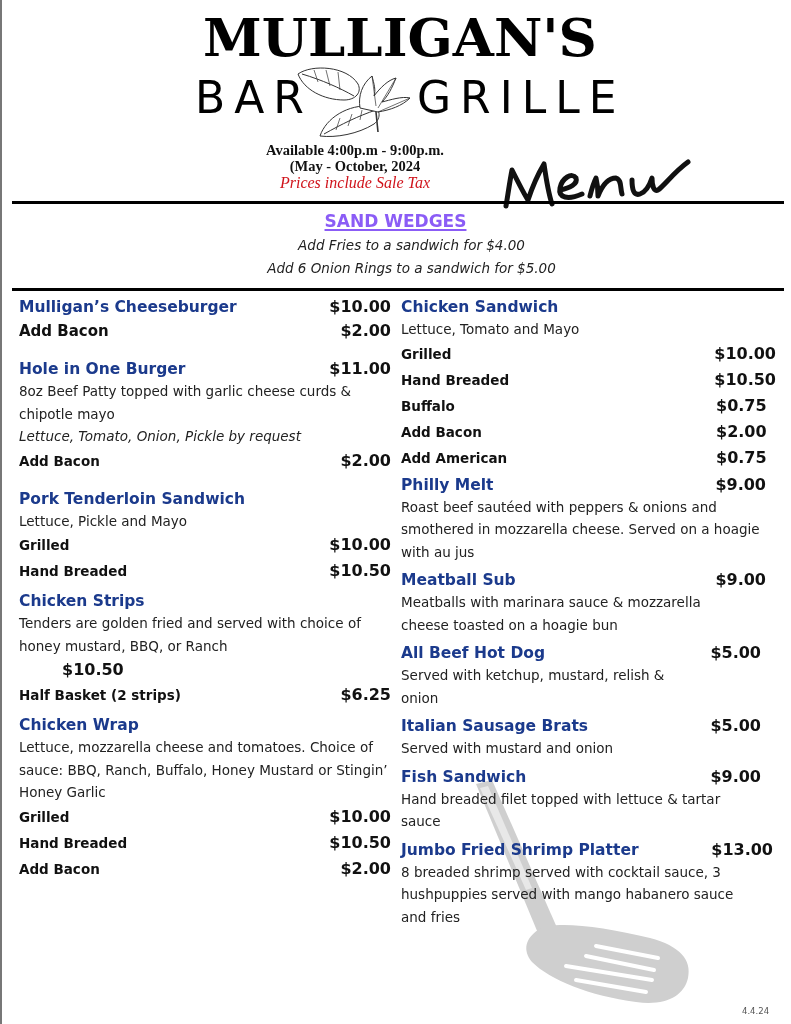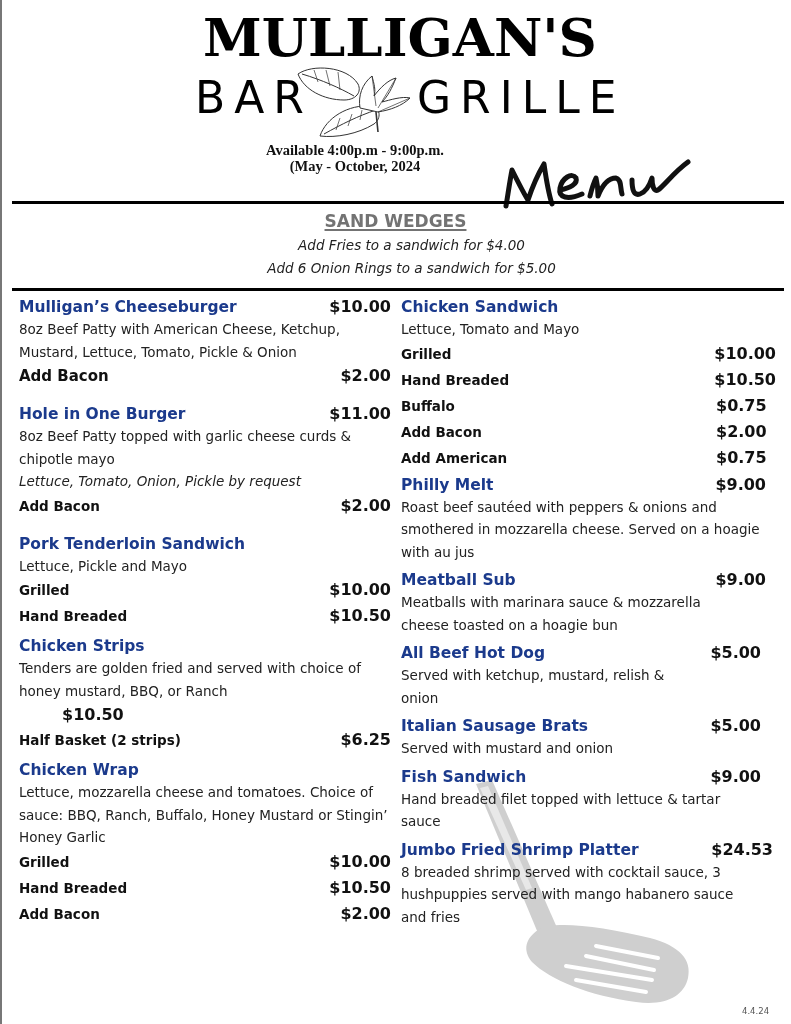--- a/index.html
+++ b/index.html
@@ -27,21 +27,21 @@
       font-family: "Liberation Serif", serif; font-weight: bold; font-size: 14.5px; line-height: 16px; color: #111; }
     .hours .tax { color: #d0141c; font-style: italic; font-weight: normal; font-size: 16px; line-height: 18px; }
 
     .menu-script { position: absolute; left: 498px; top: 150px; width: 210px; height: 62px; }
 
     .hr { position: absolute; left: 12px; width: 772px; height: 3px; background: #000; }
     .hr-top { top: 201px; }
     .hr-bottom { top: 288px; }
 
     .section-title { position: absolute; left: 0; width: 791px; top: 211px; text-align: center;
-      font-family: "DejaVu Sans", sans-serif; font-weight: bold; font-size: 17px; color: #737373;
+      font-family: "DejaVu Sans", sans-serif; font-weight: bold; font-size: 17px; color: #8b5cf6;
       text-decoration: underline; text-decoration-thickness: 2px; text-underline-offset: 2px; }
     .section-note { position: absolute; left: 0; width: 791px; text-align: center;
       font-family: "DejaVu Sans", sans-serif; font-style: italic; font-size: 13.5px; color: #222; padding-left: 16px; }
     .note1 { top: 237px; }
     .note2 { top: 260px; }
 
     
     .col { position: absolute; top: 296px; }
     .col-left { left: 19px; width: 372px; }
     .col-right { left: 401px; width: 376px; }
@@ -78,20 +78,21 @@
   <path d="M32 72 C50 62,66 54,84 48" fill="none"></path>
   <path d="M44 68 L48 56 M56 64 L60 52 M68 58 L70 48" fill="none" stroke-width="0.7"></path>
   <path d="M68 46 C66 34,70 22,80 14 C82 22,84 28,82 34 C88 26,96 18,104 16 C100 26,96 34,90 40 C98 38,110 34,118 36 C110 44,98 48,86 50 Z"></path>
   <path d="M80 14 L84 44 M104 16 L86 46 M118 36 L86 50" fill="none" stroke-width="0.7"></path>
   <path d="M84 50 L86 70" fill="none" stroke-width="1.6"></path>
 </svg>
 
 <div class="hours">
   <div>Available 4:00p.m - 9:00p.m.</div>
   <div>(May - October, 2024</div>
+  <div class="tax">Prices include Sale Tax</div>
 </div>
 
 <svg class="menu-script" viewBox="0 0 210 62" fill="none" stroke="#111" stroke-width="5" stroke-linecap="round" stroke-linejoin="round">
   <title>Menu</title>
   <path d="M8 56 C10 44,12 30,14 20 C20 32,26 44,30 50 C34 38,40 24,46 14 C48 28,50 42,54 54"></path>
   <path d="M62 40 C72 38,80 34,78 28 C74 22,64 28,62 38 C60 48,70 50,84 44"></path>
   <path d="M92 46 C94 38,96 32,98 28 C100 36,100 42,100 46 C104 36,110 28,118 28 C124 30,122 38,124 44"></path>
   <path d="M134 30 C134 40,136 46,142 44 C148 42,152 34,154 28 C154 36,156 42,160 40 C166 36,176 22,190 12"></path>
 </svg>
 
@@ -110,21 +111,20 @@
   <path d="M146 176 L214 190 M126 186 L212 200 M136 200 L206 212 M156 166 L218 178" stroke="#ffffff" stroke-width="4" stroke-linecap="round"></path>
 </svg>
 
 <div class="col col-left">
 
   <div class="item">
     <div class="item-head">
       <span class="item-name">Mulligan’s Cheeseburger</span>
       <span class="price">$10.00</span>
     </div>
-    <div class="desc">8oz Beef Patty with American Cheese, Ketchup, Mustard, Lettuce, Tomato, Pickle &amp; Onion</div>
     <div class="opt">
       <span class="opt-label large">Add Bacon</span>
       <span class="price">$2.00</span>
     </div>
   </div>
   <div style="height:14px"></div>
 
   <div class="item">
     <div class="item-head">
       <span class="item-name">Hole in One Burger</span>
@@ -261,19 +261,19 @@
       <span class="item-name">Fish Sandwich</span>
       <span class="price">$9.00</span>
     </div>
     <div class="desc">Hand breaded filet topped with lettuce &amp; tartar sauce</div>
   </div>
   <div style="height:6px"></div>
 
   <div class="item" style="width:372px">
     <div class="item-head">
       <span class="item-name">Jumbo Fried Shrimp Platter</span>
-      <span class="price">$24.53</span>
+      <span class="price">$13.00</span>
     </div>
     <div class="desc" style="width:350px">8 breaded shrimp served with cocktail sauce, 3 hushpuppies served with mango habanero sauce and fries</div>
   </div>
 </div>
 
 <div class="version">4.4.24</div>
 
 </body></html>

